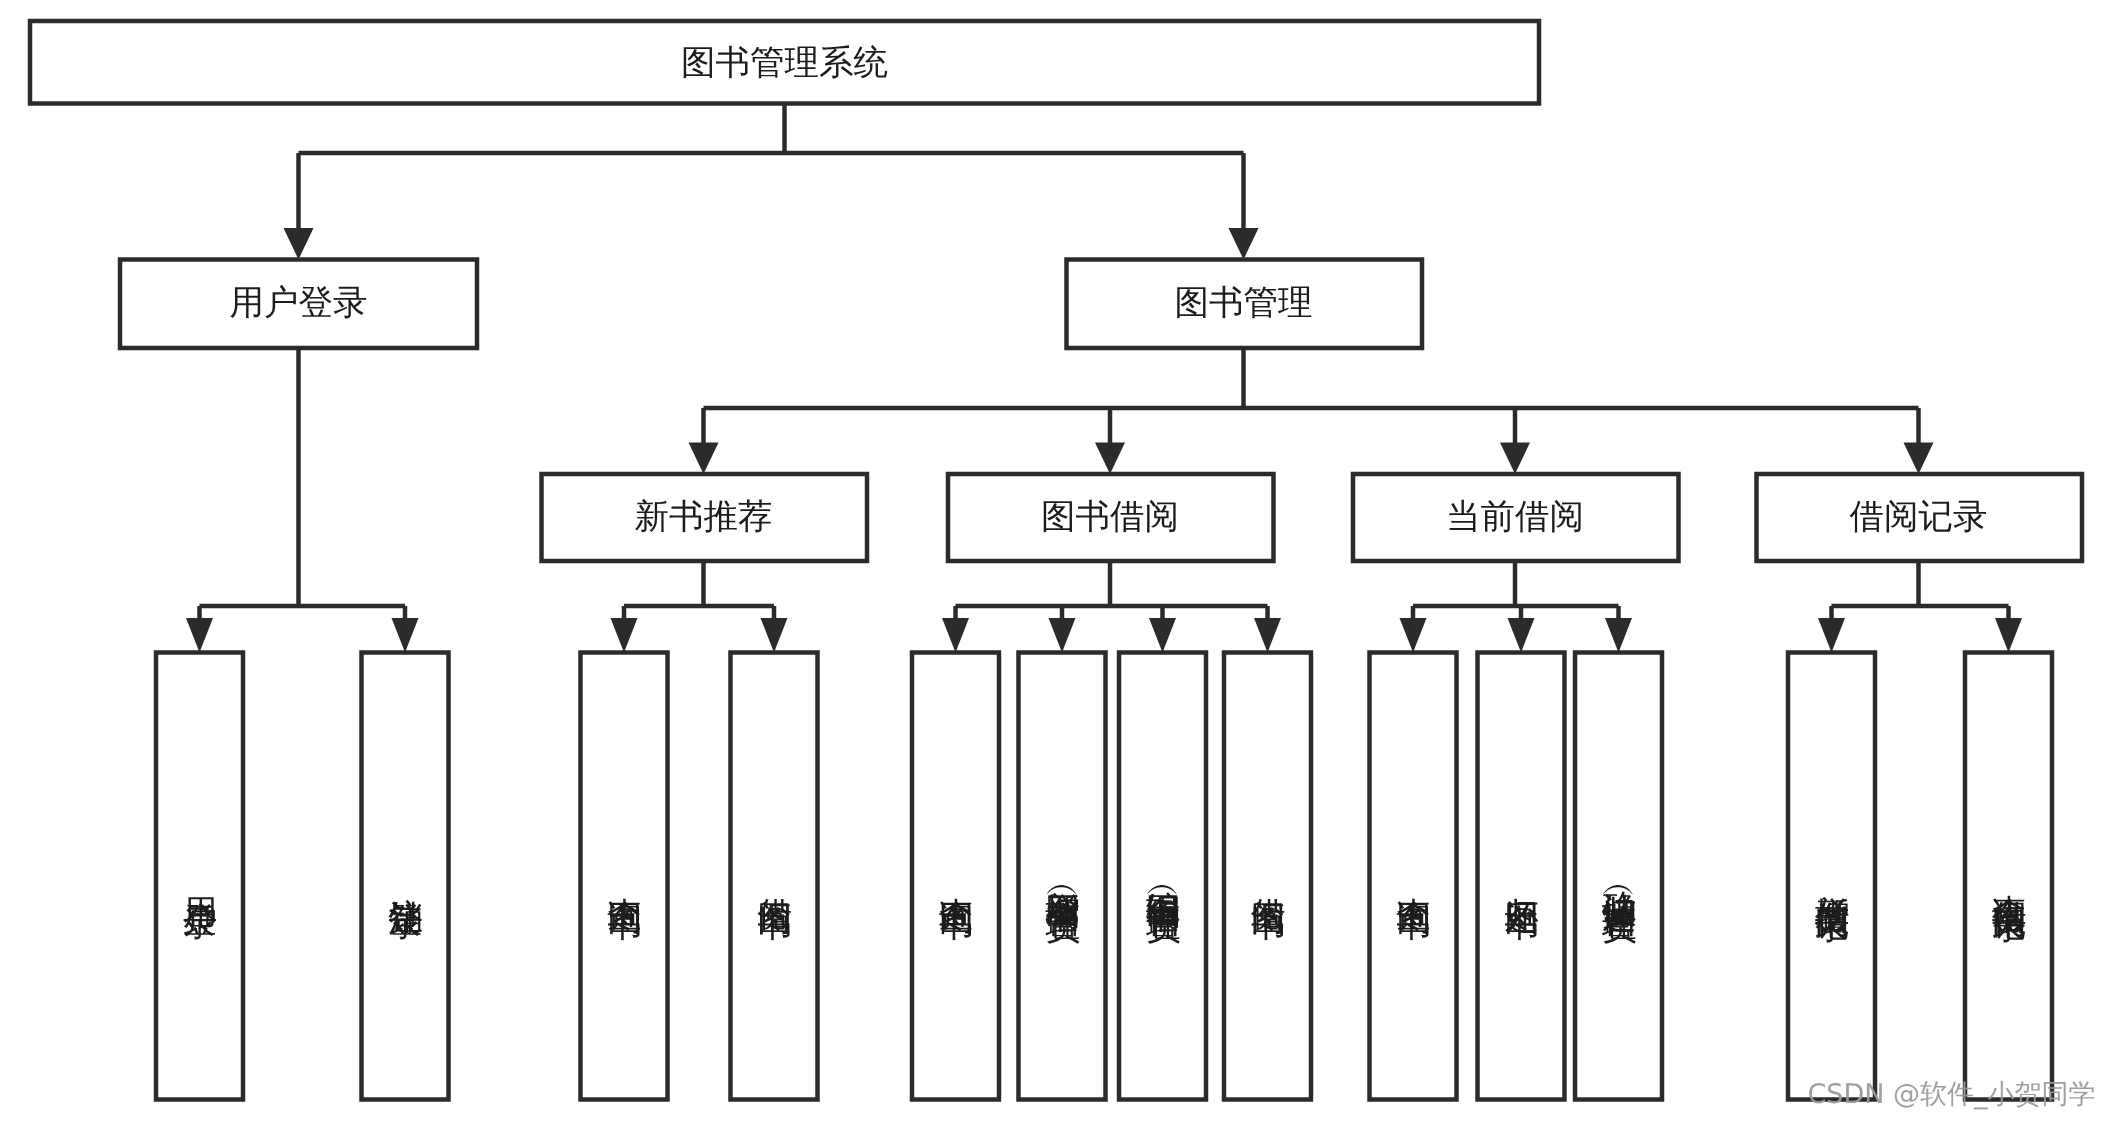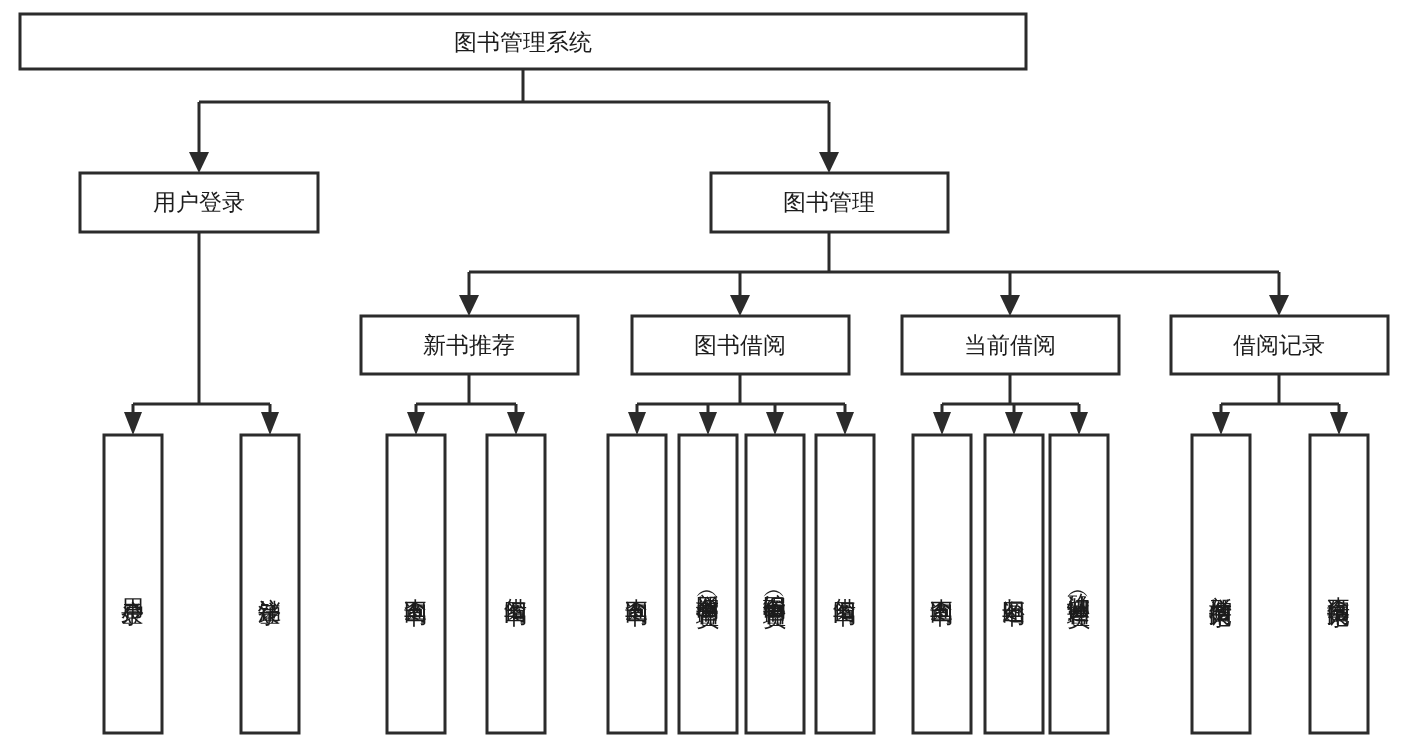--- a/index.html
+++ b/index.html
@@ -222,14 +222,15 @@
   <div class="vlabel" style="left:608px;  top:435px; width:58px; height:298px;">查询图书</div>
   <div class="vlabel" style="left:679px;  top:435px; width:58px; height:298px;">新增图书（管理员）</div>
   <div class="vlabel" style="left:746px;  top:435px; width:58px; height:298px;">编辑图书（管理员）</div>
   <div class="vlabel" style="left:816px;  top:435px; width:58px; height:298px;">借阅图书</div>
   <div class="vlabel" style="left:913px;  top:435px; width:58px; height:298px;">查询图书</div>
   <div class="vlabel" style="left:985px;  top:435px; width:58px; height:298px;">归还图书</div>
   <div class="vlabel" style="left:1050px; top:435px; width:58px; height:298px;">确认归还（管理员）</div>
   <div class="vlabel" style="left:1192px; top:435px; width:58px; height:298px;">新增借阅记录</div>
   <div class="vlabel" style="left:1310px; top:435px; width:58px; height:298px;">查询借阅记录</div>
 
+  <div class="watermark">CSDN @软件_小贺同学</div>
 
 </div>
 
 </body></html>

